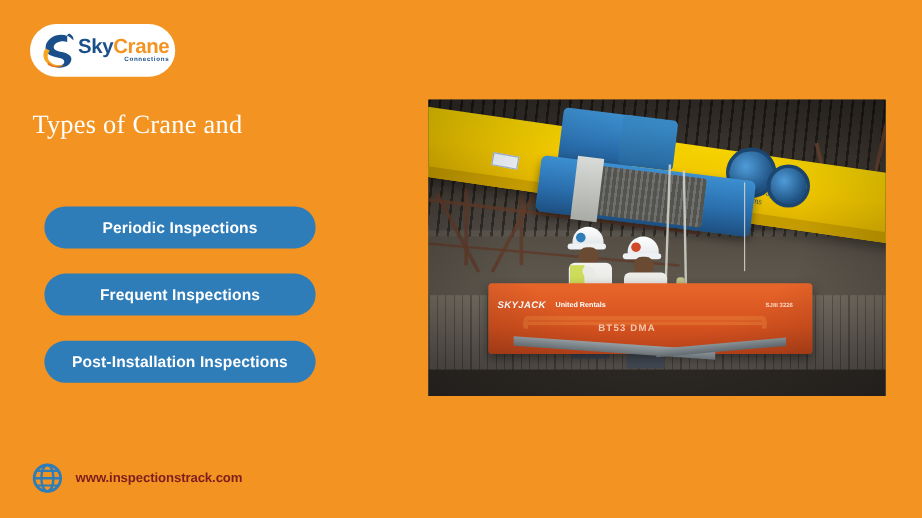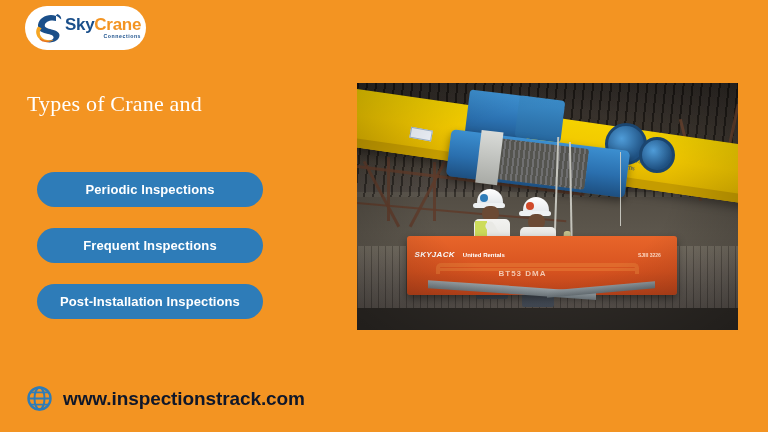--- a/index.html
+++ b/index.html
@@ -12,21 +12,21 @@
     overflow: hidden;
     background: #f39422;
     font-family: "Liberation Sans", sans-serif;
     position: relative;
   }
 
   
   .logo-badge {
     position: absolute;
     left: 25px;
-    top: 6px;
+    top: 20px;
     width: 121px;
     height: 44px;
     background: #ffffff;
     border-radius: 22px;
     display: flex;
     align-items: center;
     padding-left: 8px;
     box-sizing: border-box;
   }
   .logo-mark {
@@ -110,22 +110,22 @@
     align-items: center;
   }
   .globe-icon {
     width: 27px;
     height: 27px;
     flex: 0 0 auto;
     margin-right: 10px;
   }
   .globe-icon svg { display: block; }
   .footer-url {
-    color: #0f172a;
-    font-size: 19px;
+    color: #7f1d1d;
+    font-size: 11px;
     font-weight: bold;
     letter-spacing: -0.1px;
   }
 
   
   .photo {
     position: absolute;
     left: 357px;
     top: 83px;
     width: 381px;

